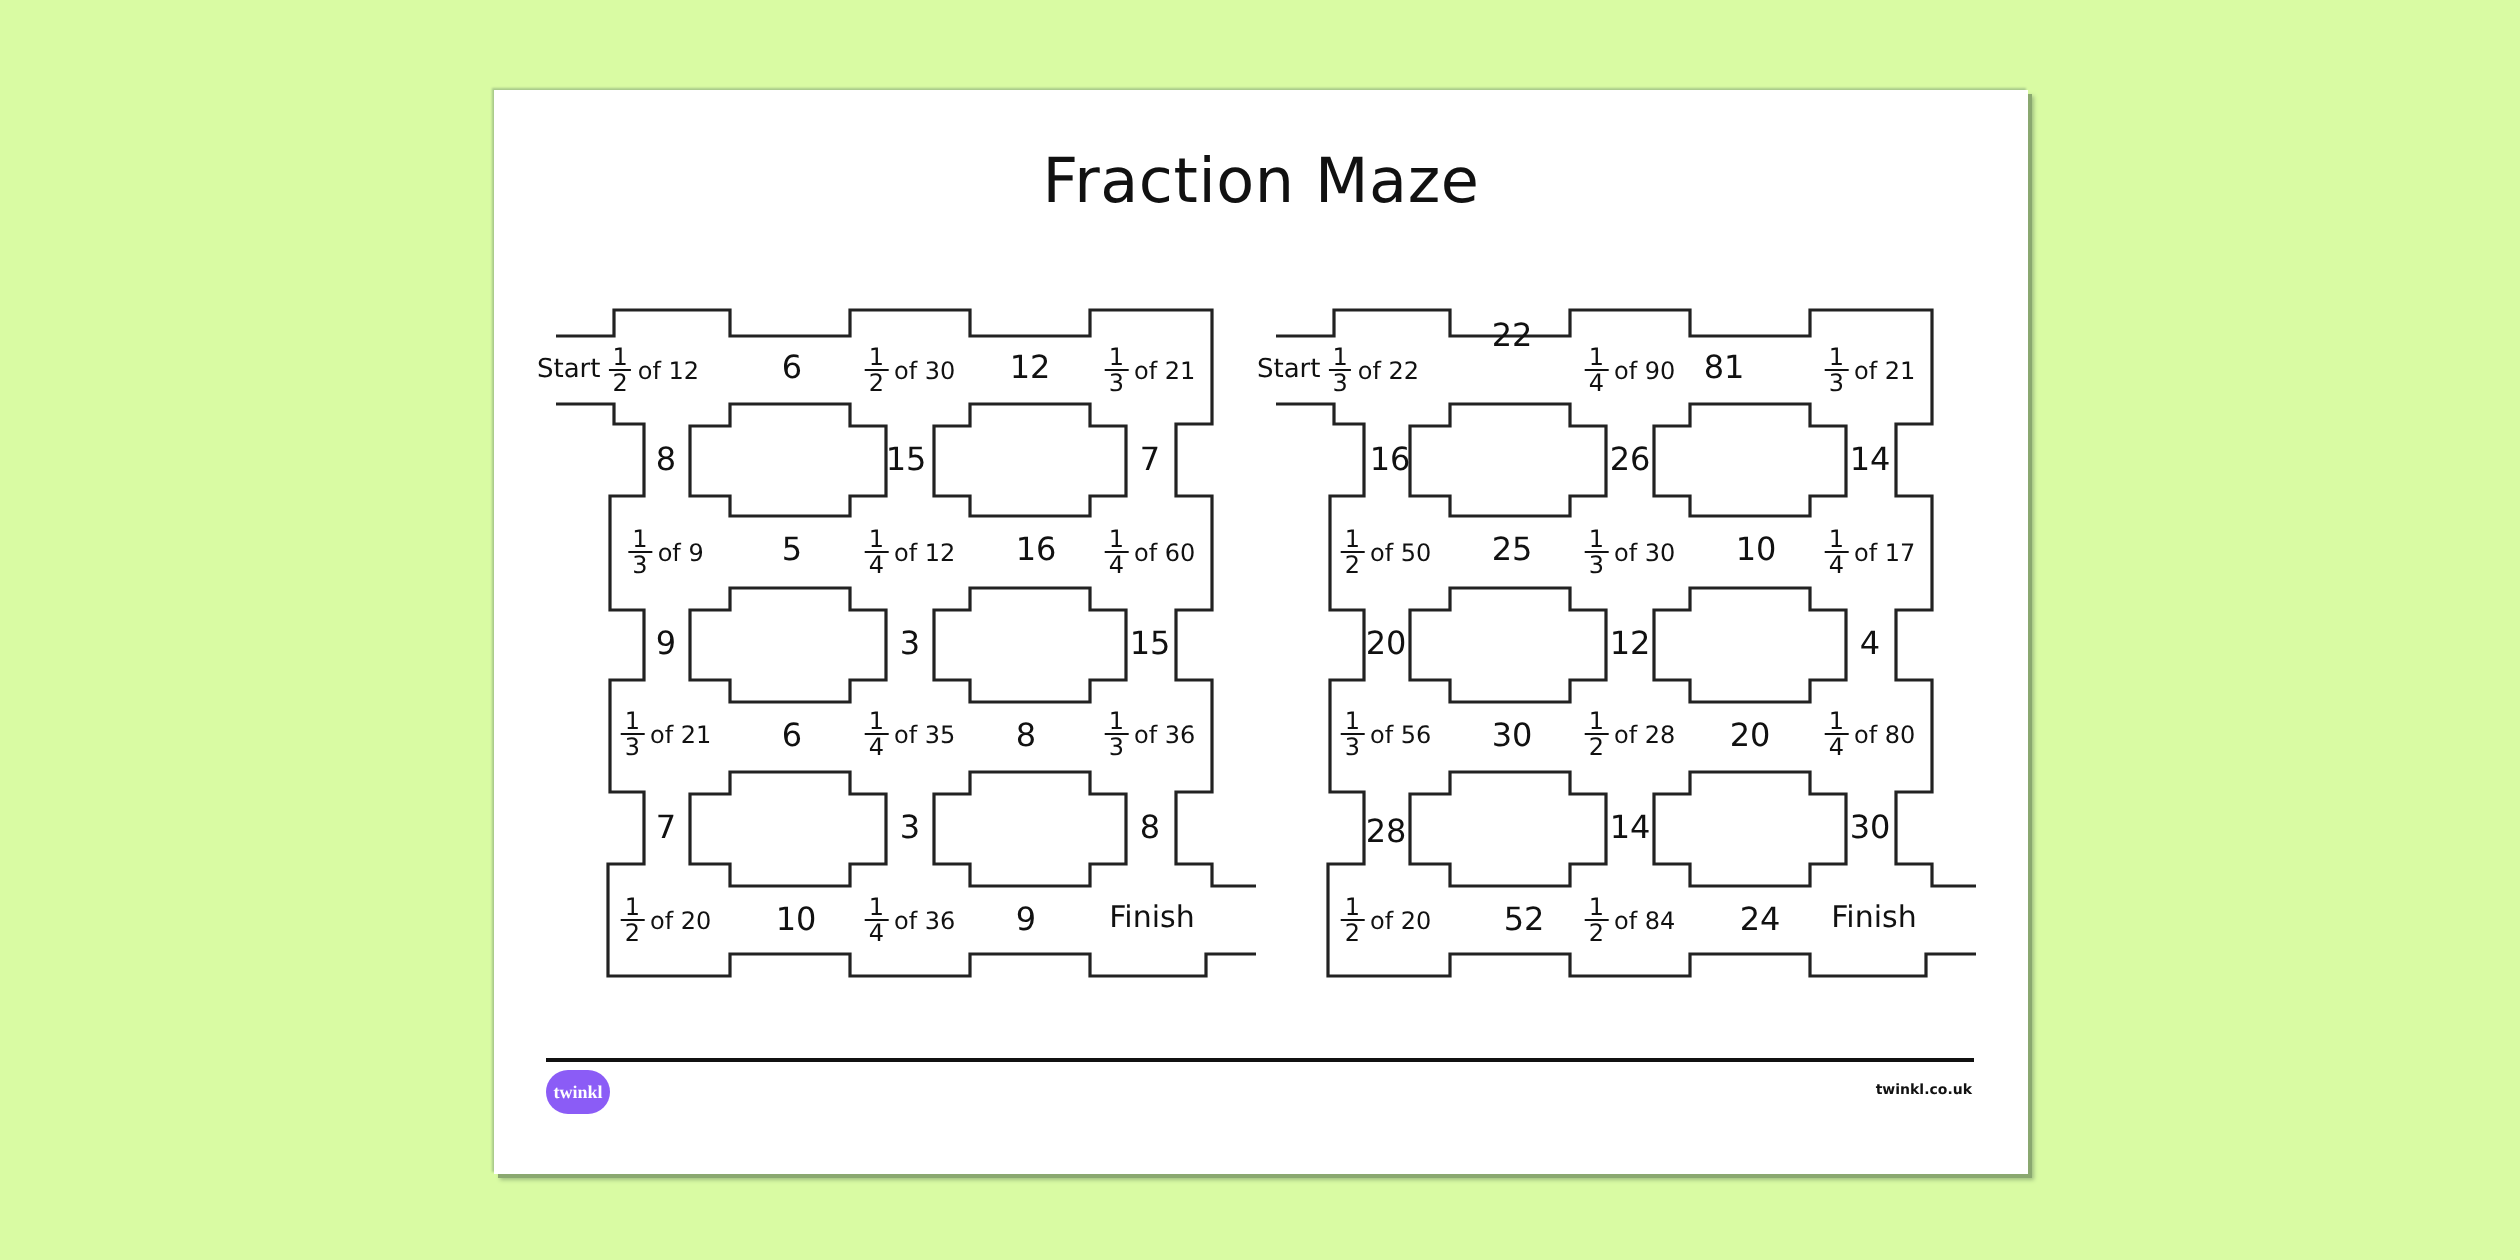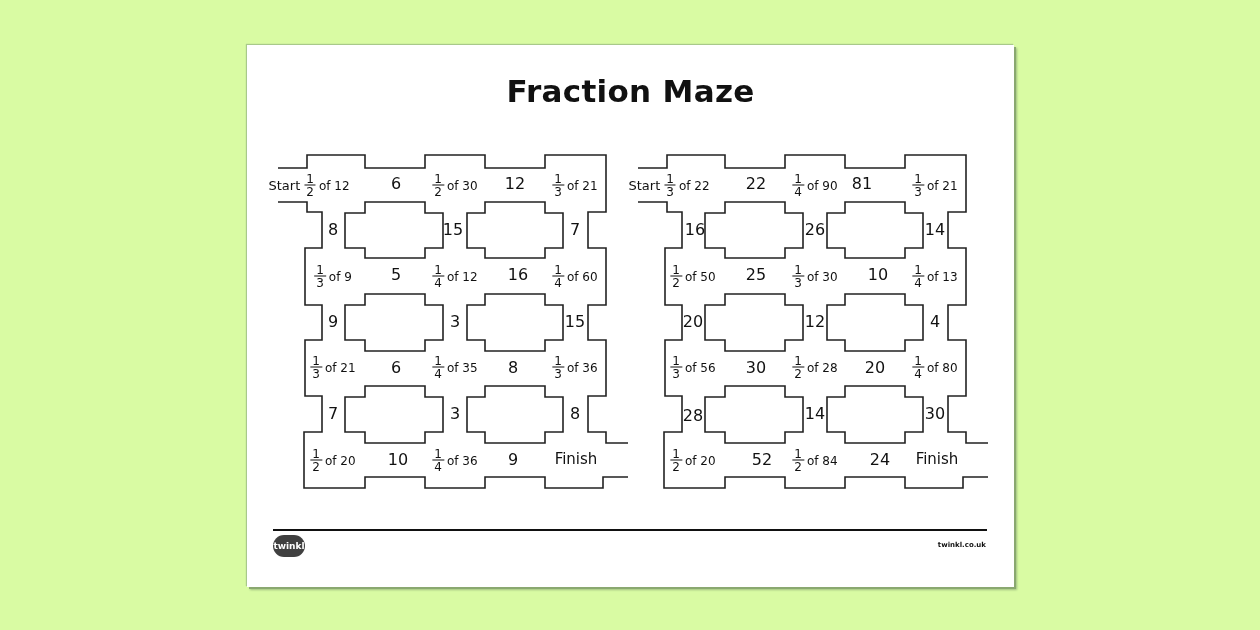--- a/index.html
+++ b/index.html
@@ -1,29 +1,29 @@
 <!DOCTYPE html>
 <html><head>
 <meta charset="utf-8">
 <style>
   html, body { margin:0; padding:0; }
   body { width:1260px; height:630px; background:#d9fba3; position:relative; overflow:hidden; font-family:"DejaVu Sans", sans-serif; }
   .sheet { position:absolute; left:247px; top:45px; width:767px; height:542px; background:#fff;
            box-shadow: 2px 2px 0 #8aa870, 3px 3px 2px #9fbf80, -1px -1px 1px #a8c98a; }
-  .title { position:absolute; left:0; top:28px; width:767px; text-align:center; font-size:31px; font-weight:bold; color:#111; letter-spacing:0.3px; }
+  .title { position:absolute; left:0; top:28px; width:767px; text-align:center; font-size:31px; font-weight:normal; color:#111; letter-spacing:0.3px; }
   svg.maze { position:absolute; left:0; top:0; }
   .lbl { position:absolute; font-size:15px; color:#111; white-space:nowrap; transform:translate(-50%,-50%); line-height:1; }
   .num { font-size:16px; }
   .frac { display:inline-flex; flex-direction:column; align-items:center; vertical-align:middle; font-size:12px; line-height:1; margin-right:3px; }
   .frac .n { padding:0 2px; border-bottom:1px solid #111; }
   .frac .d { padding:0 2px; }
   .of { font-size:12px; vertical-align:middle;margin-top:13px; }
   .start { font-size:13px; margin-right:4px; vertical-align:middle; }
   .footer-line { position:absolute; left:26px; top:484px; width:714px; height:2px; background:#111; }
-  .logo { position:absolute; left:26px; top:490px; width:32px; height:22px; background:#404040; border-radius:11px; color:#fff; font-size:9px; font-weight:bold; text-align:center; line-height:22px; }
+  .logo { position:absolute; left:26px; top:490px; width:32px; height:22px; background:#8b5cf6; border-radius:11px; color:#fff; font-size:9px; font-weight:bold; text-align:center; line-height:22px;font-family:Liberation Serif, serif; }
   .url { position:absolute; right:28px; top:496px; font-size:7px; font-weight:bold; color:#111; }
 </style>
 </head>
 <body>
 
 <div class="sheet">
   <div class="title">Fraction Maze</div>
 
   <svg class="maze" width="767" height="542" viewBox="247 45 767 542">
     <g fill="none" stroke="#222" stroke-width="1.6" stroke-linejoin="miter">
@@ -125,21 +125,21 @@
       </span><span class="of">of 36</span></div>
   <div class="lbl num" style="left:266px;top:415px">9</div>
   <div class="lbl" style="left:329px;top:414px;font-size:15px">Finish</div>
 
   <div class="lbl" style="left:422px;top:140px">
     <span class="start">Start</span><span class="frac">
         <span class="n">1</span>
         <span class="d">3</span>
       </span><span class="of">of 22</span>
   </div>
-  <div class="lbl num" style="left:509px;top:139px">22</div>
+  <div class="lbl num" style="left:509px;top:123px">22</div>
   <div class="lbl" style="left:568px;top:140px"><span class="frac">
         <span class="n">1</span>
         <span class="d">4</span>
       </span><span class="of">of 90</span></div>
   <div class="lbl num" style="left:615px;top:139px">81</div>
   <div class="lbl" style="left:688px;top:140px"><span class="frac">
         <span class="n">1</span>
         <span class="d">3</span>
       </span><span class="of">of 21</span></div>
 
@@ -153,21 +153,21 @@
       </span><span class="of">of 50</span></div>
   <div class="lbl num" style="left:509px;top:230px">25</div>
   <div class="lbl" style="left:568px;top:231px"><span class="frac">
         <span class="n">1</span>
         <span class="d">3</span>
       </span><span class="of">of 30</span></div>
   <div class="lbl num" style="left:631px;top:230px">10</div>
   <div class="lbl" style="left:688px;top:231px"><span class="frac">
         <span class="n">1</span>
         <span class="d">4</span>
-      </span><span class="of">of 13</span></div>
+      </span><span class="of">of 17</span></div>
 
   <div class="lbl num" style="left:446px;top:277px">20</div>
   <div class="lbl num" style="left:568px;top:277px">12</div>
   <div class="lbl num" style="left:688px;top:277px">4</div>
 
   <div class="lbl" style="left:446px;top:322px"><span class="frac">
         <span class="n">1</span>
         <span class="d">3</span>
       </span><span class="of">of 56</span></div>
   <div class="lbl num" style="left:509px;top:323px">30</div>

